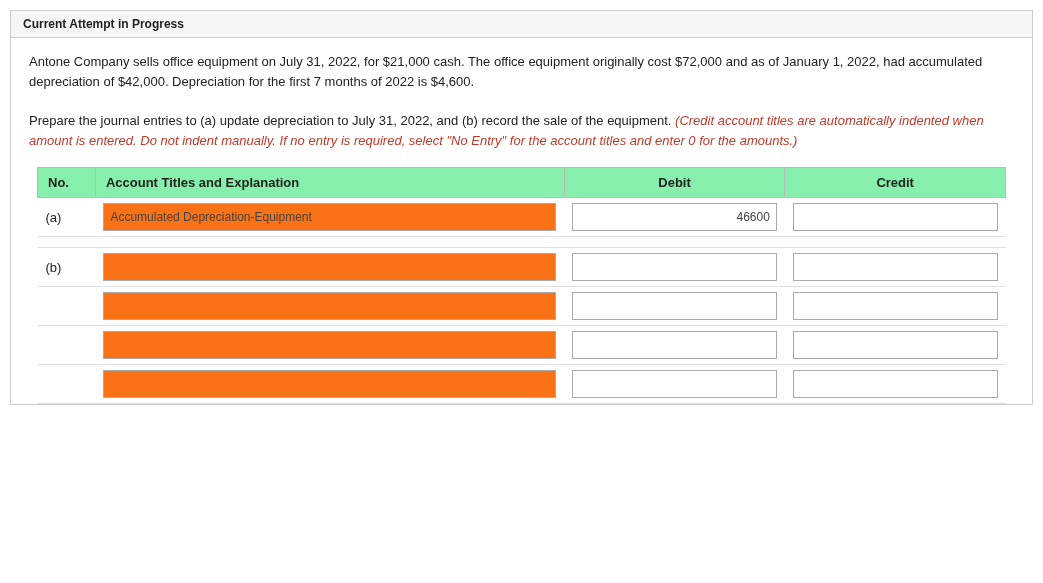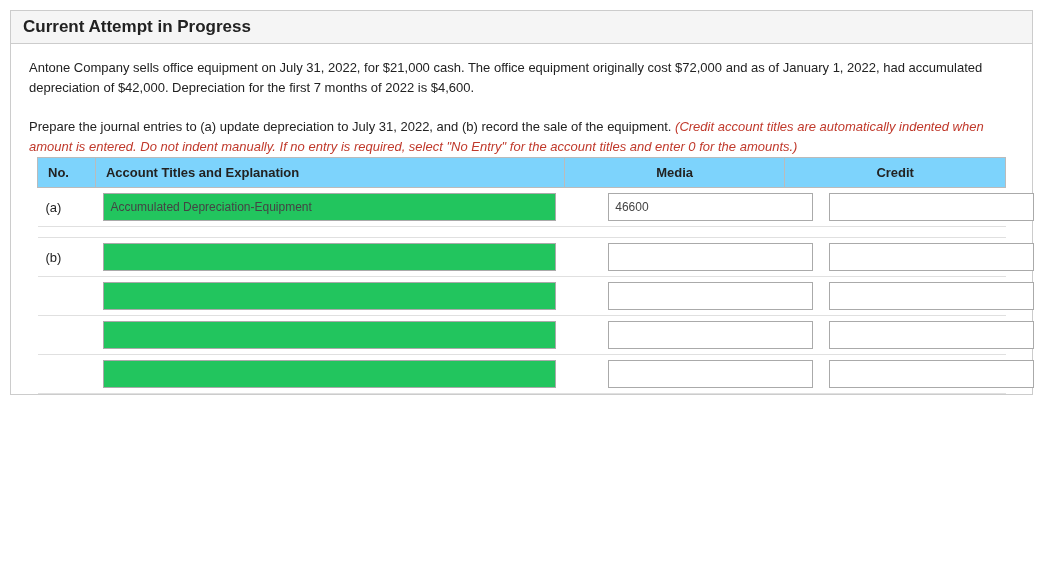--- a/index.html
+++ b/index.html
@@ -14,47 +14,48 @@
     .outer-container {
       border: 1px solid #ccc;
       margin: 10px;
       padding: 0;
     }
     .header-bar {
       background: #f5f5f5;
       border-bottom: 1px solid #ccc;
       padding: 6px 12px;
       font-weight: bold;
-      font-size: 17px;
+      font-size: 12px;
     }
     .content-area {
       padding: 14px 18px 0 18px;
     }
     .problem-text {
       font-size: 13px;
       line-height: 1.5;
       margin-bottom: 20px;
       color: #222;
     }
     .instruction-text {
       font-size: 13px;
       line-height: 1.55;
+      margin-bottom: 16px;
       color: #222;
     }
     .instruction-text .italic-red {
       color: #c0392b;
       font-style: italic;
     }
     .journal-table {
       width: 100%;
       border-collapse: collapse;
       margin-bottom: 0;
     }
     .journal-table thead tr {
-      background: #7dd3fc;
+      background: #86efac;
     }
     .journal-table thead th {
       padding: 7px 10px;
       text-align: left;
       font-weight: bold;
       font-size: 13px;
       border: 1px solid #bbb;
     }
     .journal-table thead th.debit-col,
     .journal-table thead th.credit-col {
@@ -73,35 +74,34 @@
       width: 38px;
       font-size: 13px;
       color: #222;
       vertical-align: middle;
       padding-top: 8px;
     }
     .input-account {
       width: 100%;
       height: 28px;
       border: 1px solid #aaa;
-      background: #22c55e;
+      background: #f97316;
       padding: 2px 6px;
       font-size: 12px;
       color: #444;
     }
     .input-number {
       width: 100%;
       height: 28px;
       border: 1px solid #aaa;
       background: #fff;
       padding: 2px 6px;
       font-size: 12px;
       color: #444;
-      text-align: left;
-      margin-left: 36px;
+      text-align: right;
     }
     .td-account {
       width: 340px;
     }
     .td-debit {
       width: 160px;
       text-align: center;
     }
     .td-credit {
       width: 160px;
@@ -150,21 +150,21 @@
       <table class="journal-table">
         <thead>
           <tr>
             <th class="td-no">
               <span>No.</span>
             </th>
             <th class="td-account">
               <span>Account Titles and Explanation</span>
             </th>
             <th class="td-debit debit-col">
-              <span>Media</span>
+              <span>Debit</span>
             </th>
             <th class="td-credit credit-col">
               <span>Credit</span>
             </th>
           </tr>
         </thead>
         <tbody>
 
           <tr style="border-top: 1px solid #e0e0e0;">
             <td class="td-no row-label">(a)</td>

